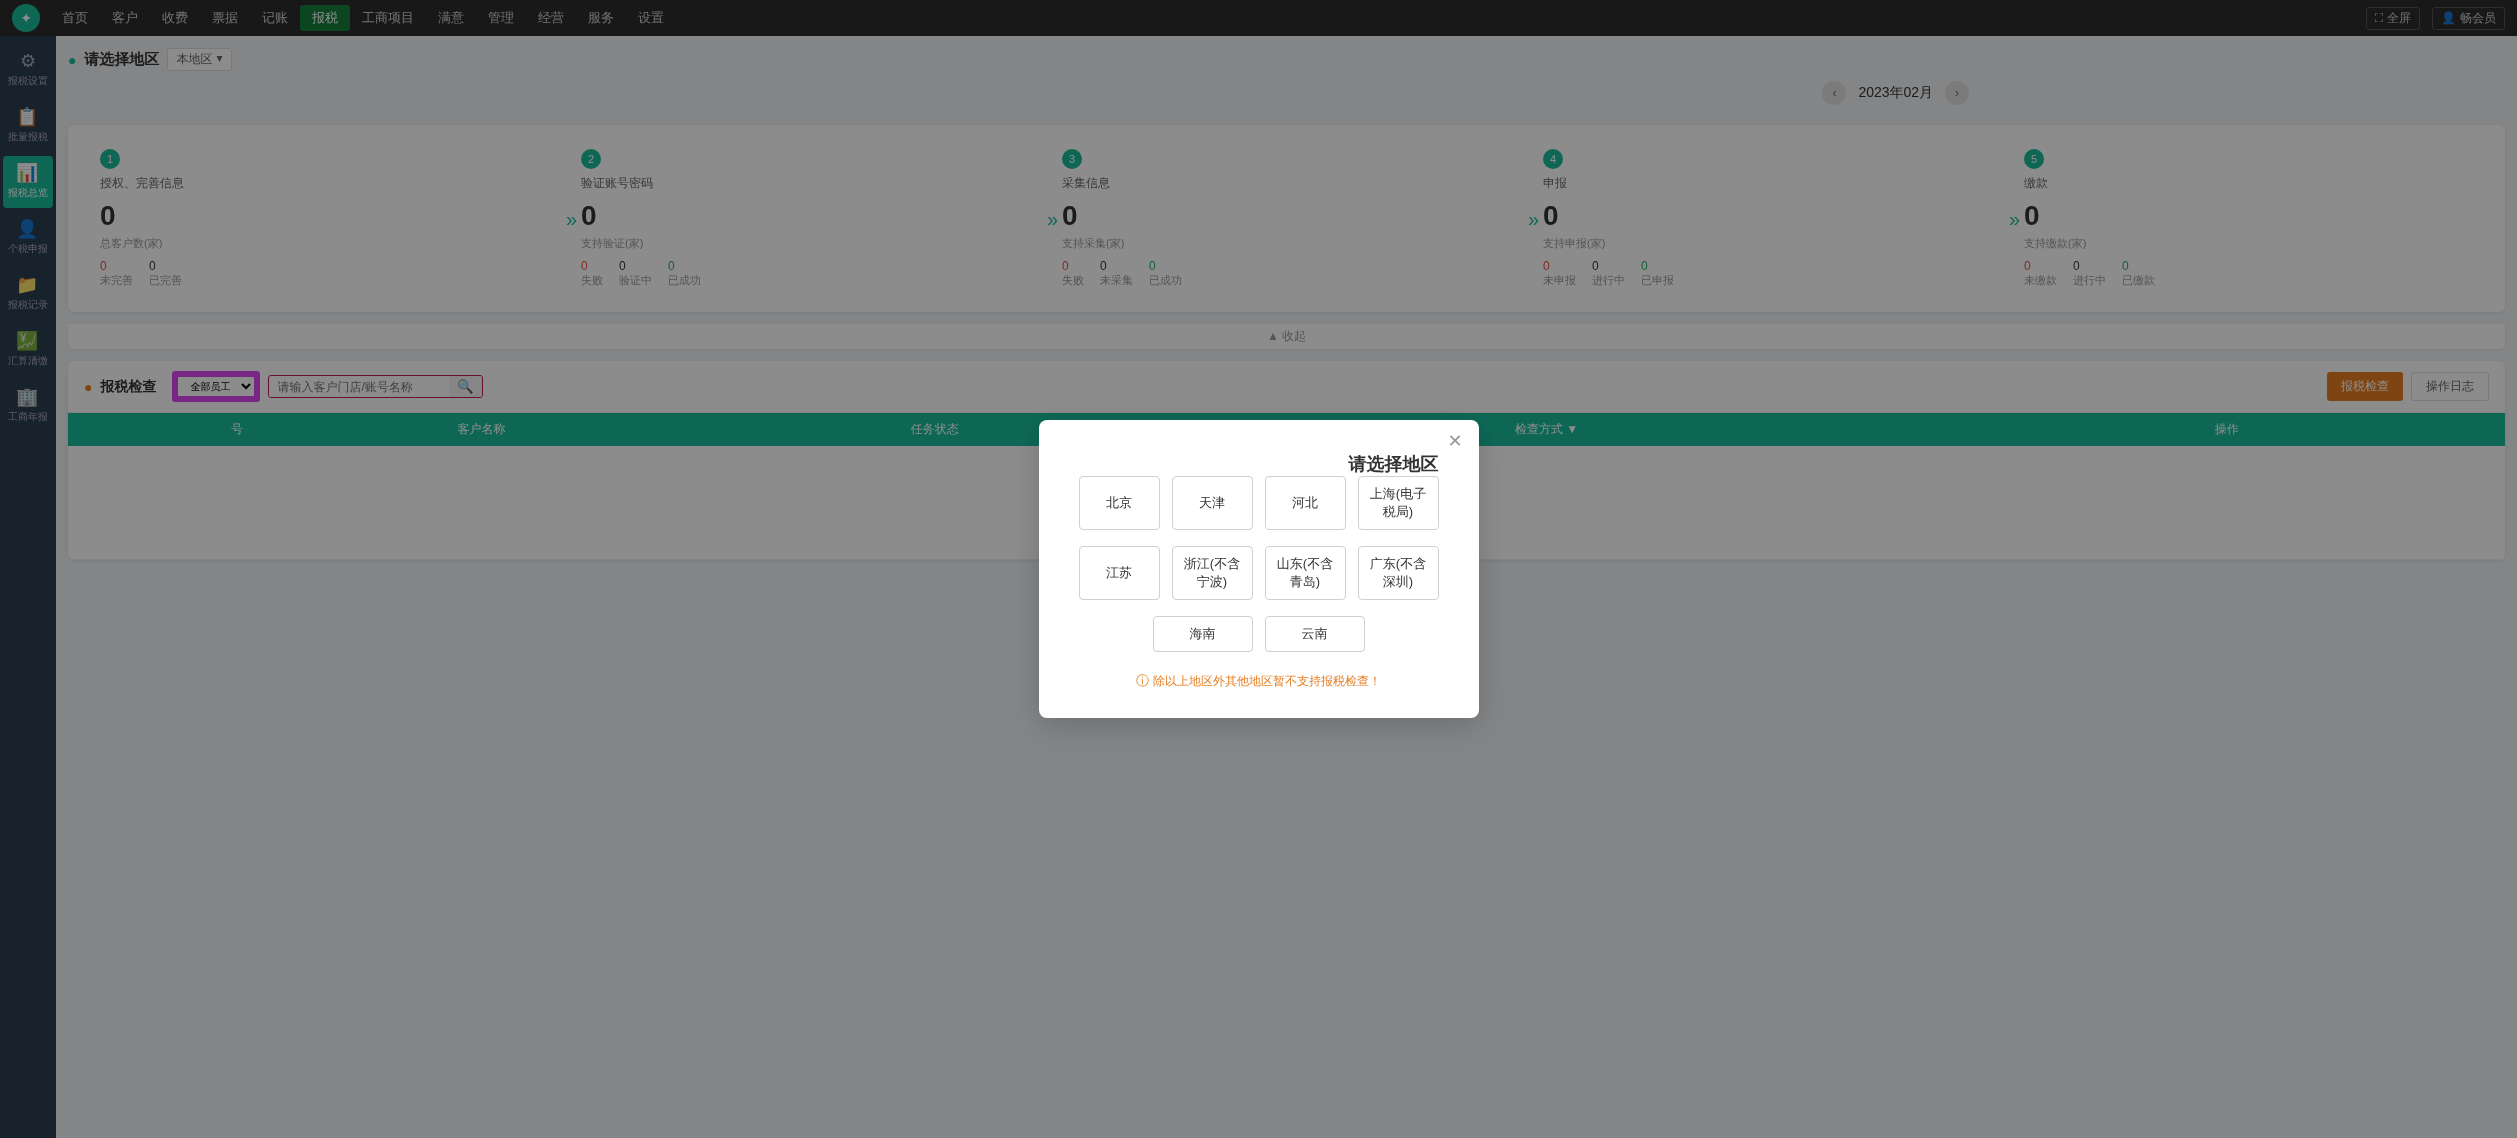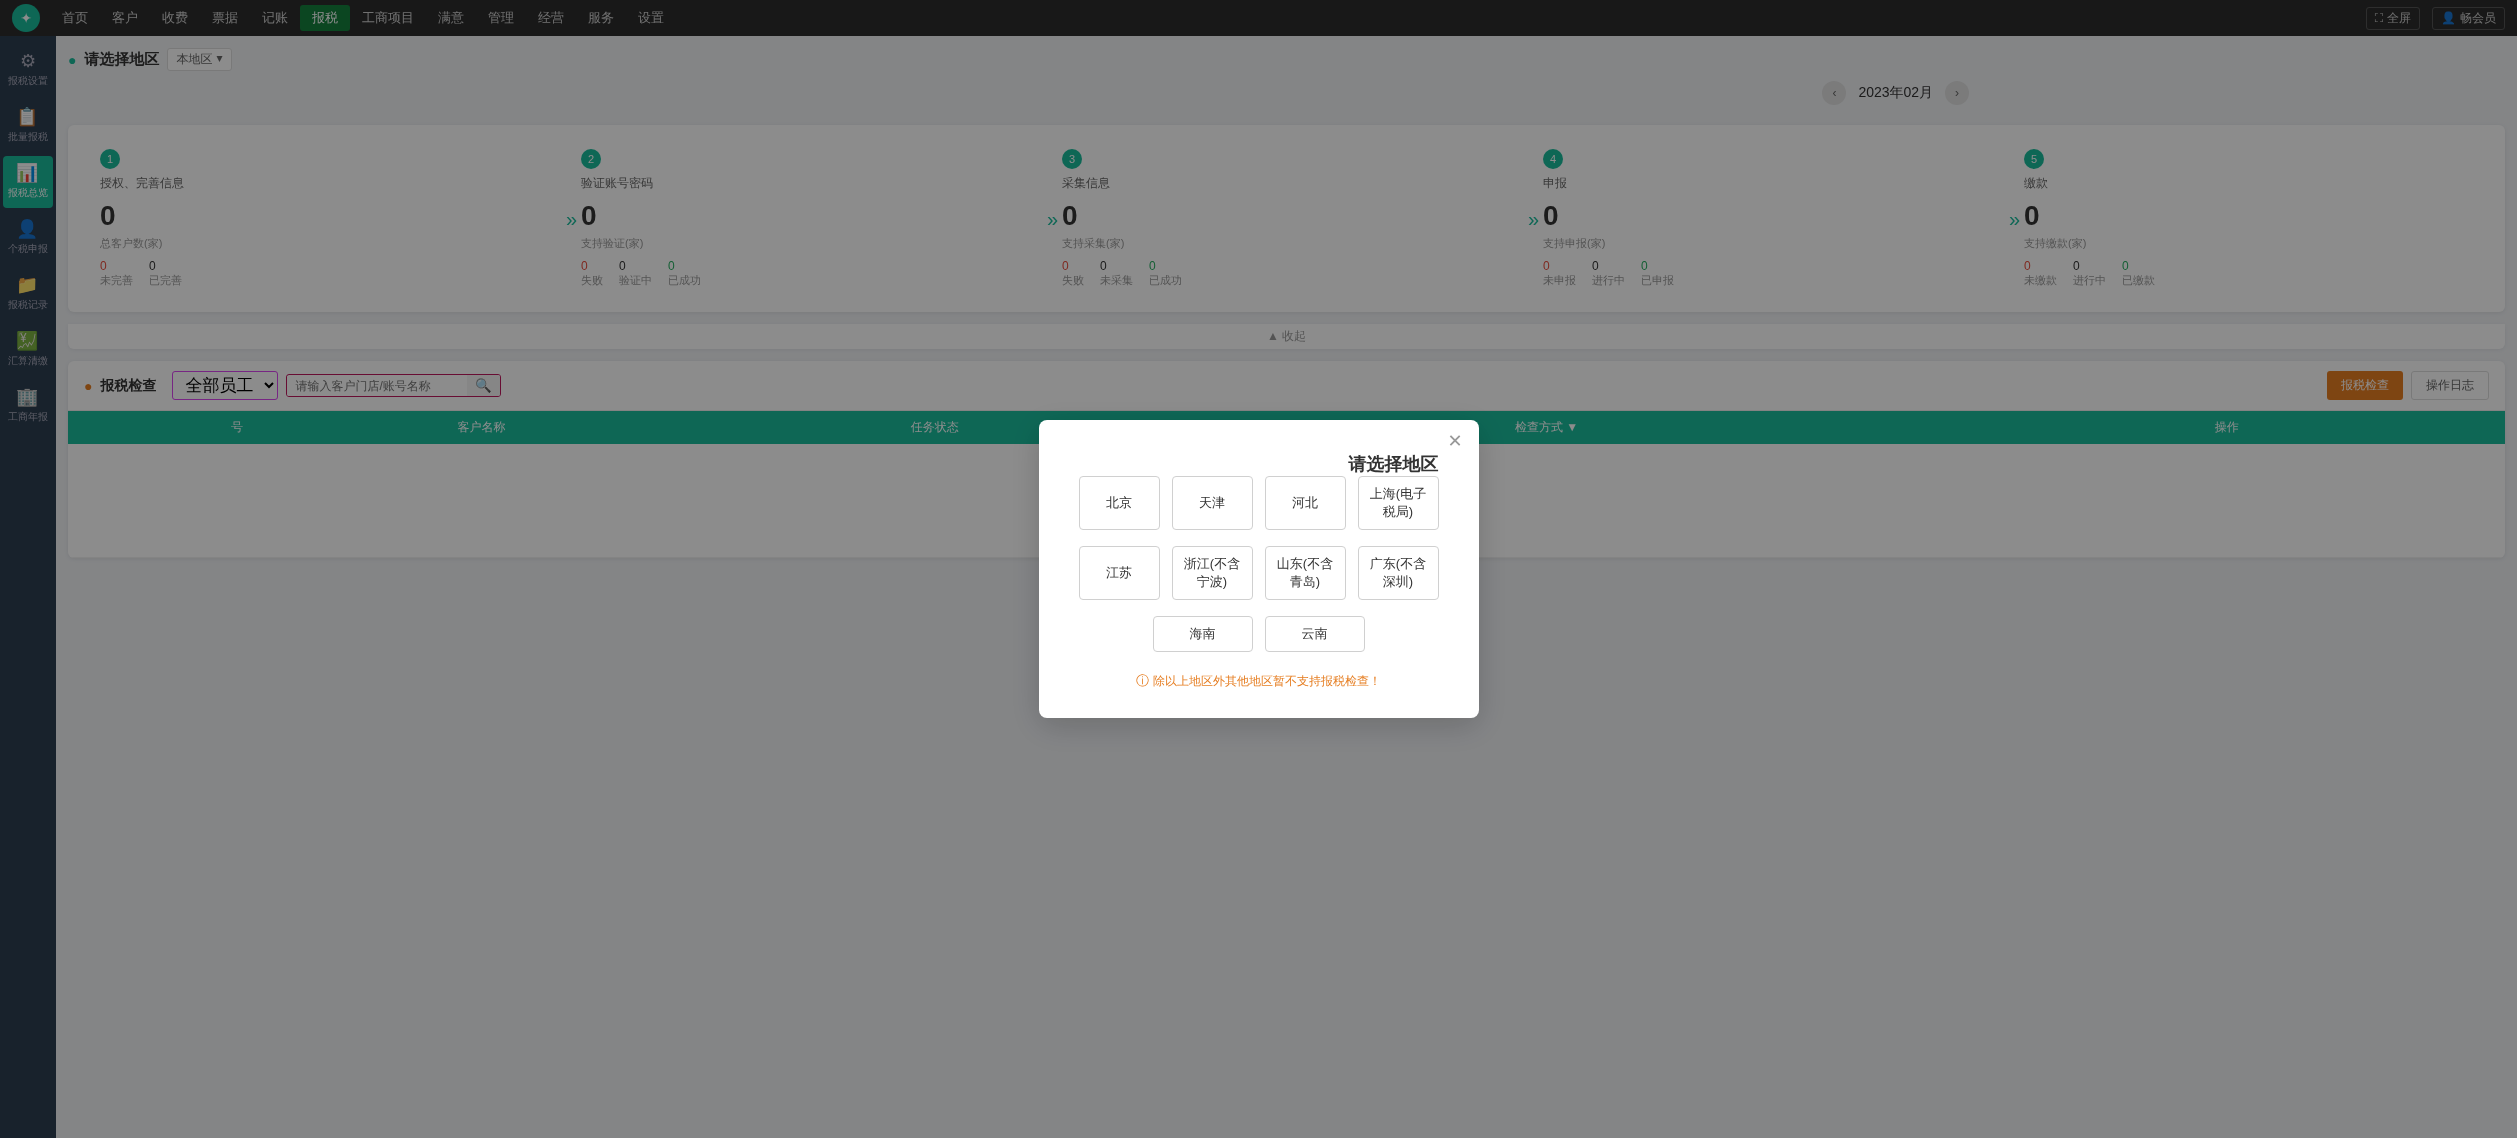--- a/index.html
+++ b/index.html
@@ -206,24 +206,24 @@
       border-bottom: 1px solid #eee;
     }
     .check-title { font-size: 14px; font-weight: bold; color: #333; }
     .check-filter {
       display: flex;
       align-items: center;
       gap: 8px;
       margin-left: 8px;
     }
     .check-filter select {
-      border: 1px solid #d946ef;
+      border: 6px solid #d946ef;
       border-radius: 3px;
       padding: 3px 8px;
-      font-size: 17px;
+      font-size: 10px;
       background: #fff;
     }
     .check-search {
       display: flex;
       align-items: center;
       border: 1px solid #be185d;
       border-radius: 3px;
       overflow: hidden;
     }
     .check-search input {

